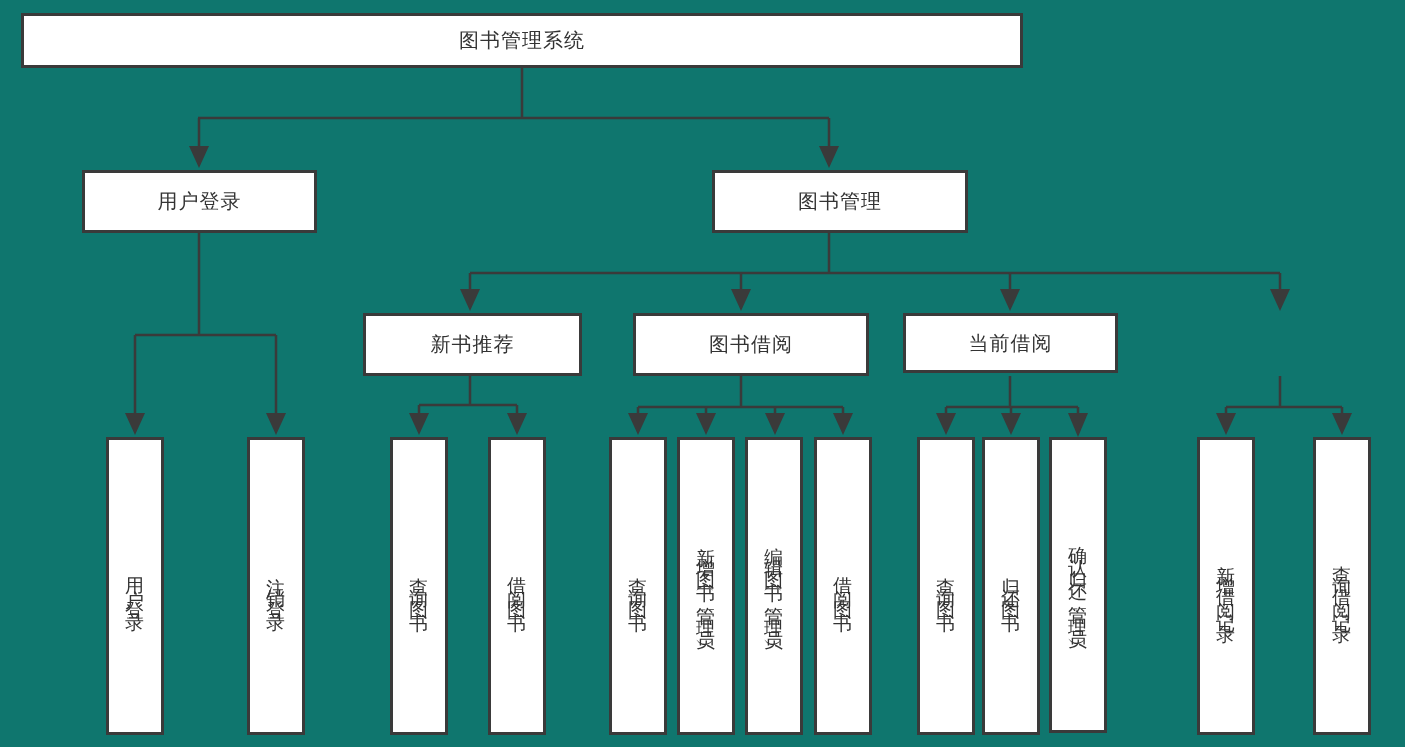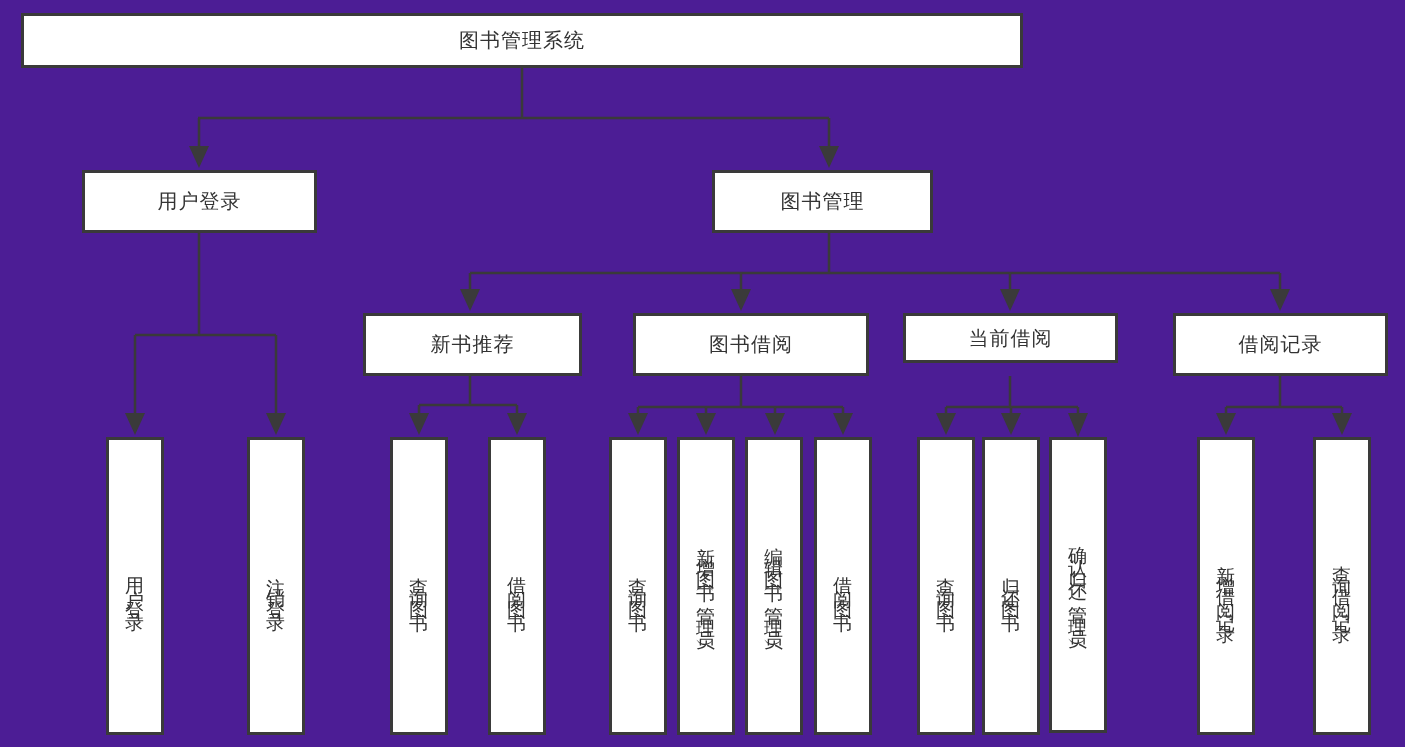--- a/index.html
+++ b/index.html
@@ -1,38 +1,38 @@
 <!DOCTYPE html>
 <html><head>
 <meta charset="utf-8">
 <style>
   html,body{margin:0;padding:0;background:#ffffff;}
   #stage{
-    position:relative;width:1405px;height:747px;background:#4c1d95;
+    position:relative;width:1405px;height:747px;background:#0f766e;
     overflow:hidden;font-family:"Liberation Sans","DejaVu Sans",sans-serif;
   }
   #connectors{position:absolute;left:0;top:0;width:1405px;height:747px;pointer-events:none;}
   .node{
     position:absolute;box-sizing:border-box;background:#ffffff;
     border:3px solid #3a3a3a;display:flex;align-items:center;justify-content:center;
     color:#333333;font-size:20px;letter-spacing:1px;white-space:nowrap;
   }
   .node.v{
     writing-mode:vertical-rl;text-orientation:mixed;
     font-size:19px;letter-spacing:12px;line-height:1;white-space:normal;
   }
   
   #n-root{left:21px;top:13px;width:1002px;height:55px;}
   
   #n-l2-login{left:82px;top:170px;width:235px;height:63px;}
-  #n-l2-mgmt{left:712px;top:170px;width:221px;height:63px;}
+  #n-l2-mgmt{left:712px;top:170px;width:256px;height:63px;}
   
   #n-l3-newbook{left:363px;top:313px;width:219px;height:63px;}
   #n-l3-borrow{left:633px;top:313px;width:236px;height:63px;}
-  #n-l3-current{left:903px;top:313px;width:215px;height:50px;}
+  #n-l3-current{left:903px;top:313px;width:215px;height:60px;}
   #n-l3-records{left:1173px;top:313px;width:215px;height:63px;}
   
   .leaf{top:437px;width:58px;height:298px;}
   #lf1{left:106px;}  #lf2{left:247px;}
   #lf3{left:390px;}  #lf4{left:488px;}
   #lf5{left:609px;}  #lf6{left:677px;}  #lf7{left:745px;}  #lf8{left:814px;}
   #lf9{left:917px;}  #lf10{left:982px;} #lf11{left:1049px;height:296px;}
   #lf12{left:1197px;} #lf13{left:1313px;}
   #watermark{
     position:absolute;left:1183px;top:716px;z-index:5;
@@ -93,21 +93,20 @@
   </svg>
 
   <div class="node" id="n-root">图书管理系统</div>
 
   <div class="node" id="n-l2-login">用户登录</div>
   <div class="node" id="n-l2-mgmt">图书管理</div>
 
   <div class="node" id="n-l3-newbook">新书推荐</div>
   <div class="node" id="n-l3-borrow">图书借阅</div>
   <div class="node" id="n-l3-current">当前借阅</div>
-  <div class="node" id="n-l3-records">借阅记录</div>
 
   <div class="node v leaf" id="lf1">用户登录</div>
   <div class="node v leaf" id="lf2">注销登录</div>
 
   <div class="node v leaf" id="lf3">查询图书</div>
   <div class="node v leaf" id="lf4">借阅图书</div>
 
   <div class="node v leaf" id="lf5">查询图书</div>
   <div class="node v leaf" id="lf6">新增图书（管理员）</div>
   <div class="node v leaf" id="lf7">编辑图书（管理员）</div>

